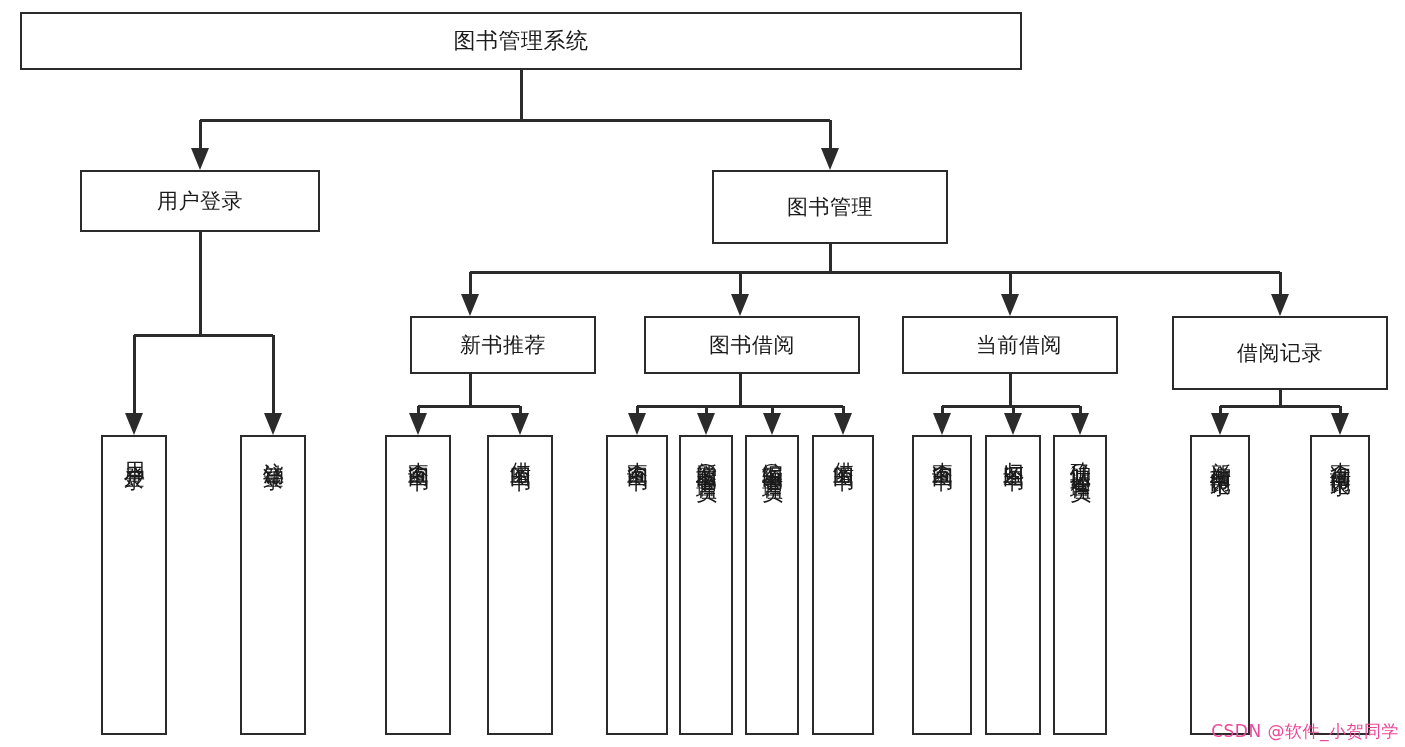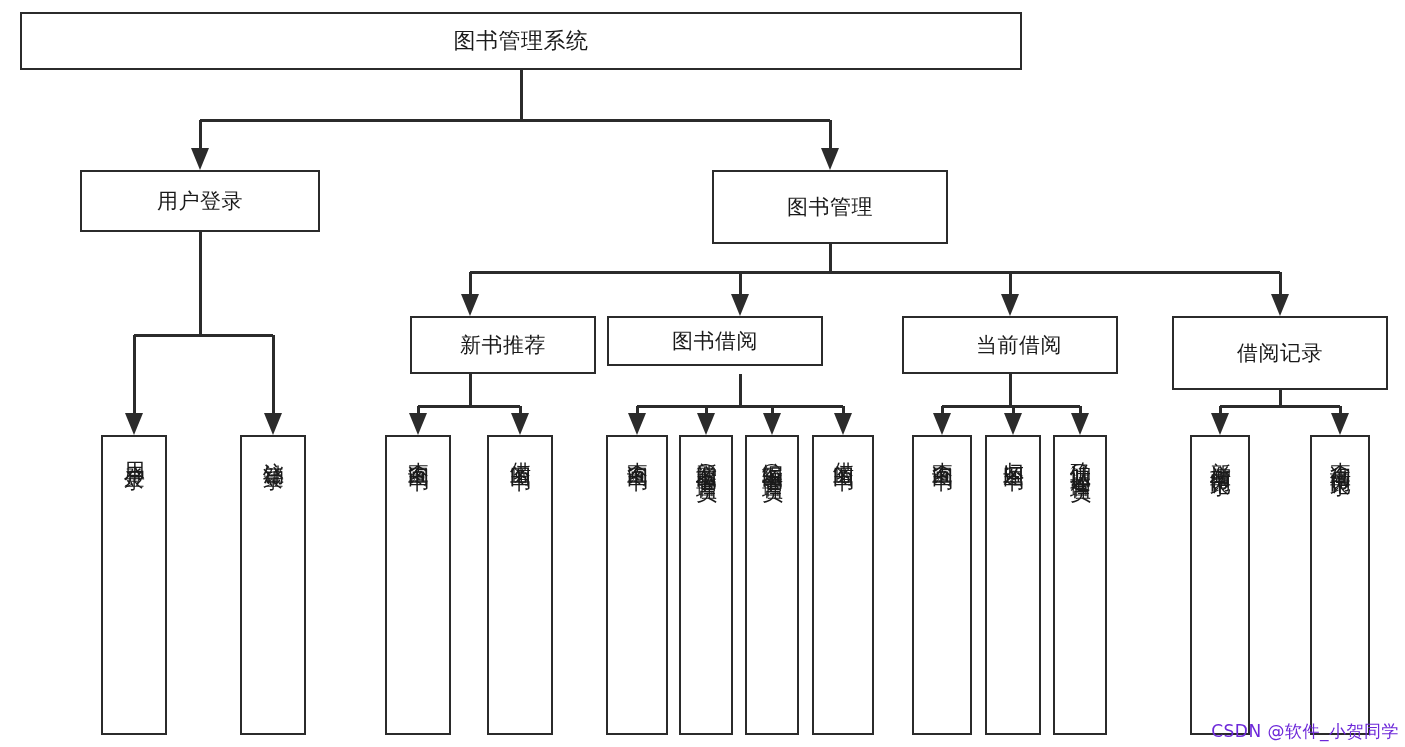--- a/index.html
+++ b/index.html
@@ -55,21 +55,21 @@
     font-size: 21px;
     letter-spacing: 3px;
     line-height: 1.0;
     white-space: normal;
   }
   #watermark {
     position: absolute;
     right: 6px;
     bottom: 4px;
     font-size: 17px;
-    color: #6d28d9;
+    color: #ec4899;
     letter-spacing: 0.5px;
     z-index: 3;
     white-space: nowrap;
   }
 </style>
 </head>
 <body>
 
 <div id="diagram-root">
 
@@ -134,21 +134,21 @@
       </div>
       <div class="node branch" style="left: 80px; top: 170px; width: 240px; height: 62px;">
         <span class="node-label">用户登录</span>
       </div>
       <div class="node branch" style="left: 712px; top: 170px; width: 236px; height: 74px;">
         <span class="node-label">图书管理</span>
       </div>
       <div class="node branch" style="left: 362px; top: 316px; width: 186px; height: 58px; margin-left: 48px;">
         <span class="node-label">新书推荐</span>
       </div>
-      <div class="node branch" style="left: 607px; top: 316px; width: 216px; height: 50px;">
+      <div class="node branch" style="left: 644px; top: 316px; width: 216px; height: 58px;">
         <span class="node-label">图书借阅</span>
       </div>
       <div class="node branch" style="left: 902px; top: 316px; width: 216px; height: 58px; padding-left: 18px;">
         <span class="node-label">当前借阅</span>
       </div>
       <div class="node branch" style="left: 1172px; top: 316px; width: 216px; height: 74px;">
         <span class="node-label">借阅记录</span>
       </div>
       <div class="node leaf" style="left: 101px; top: 435px; width: 66px; height: 300px;">
         <span class="node-label">用户登录</span>

